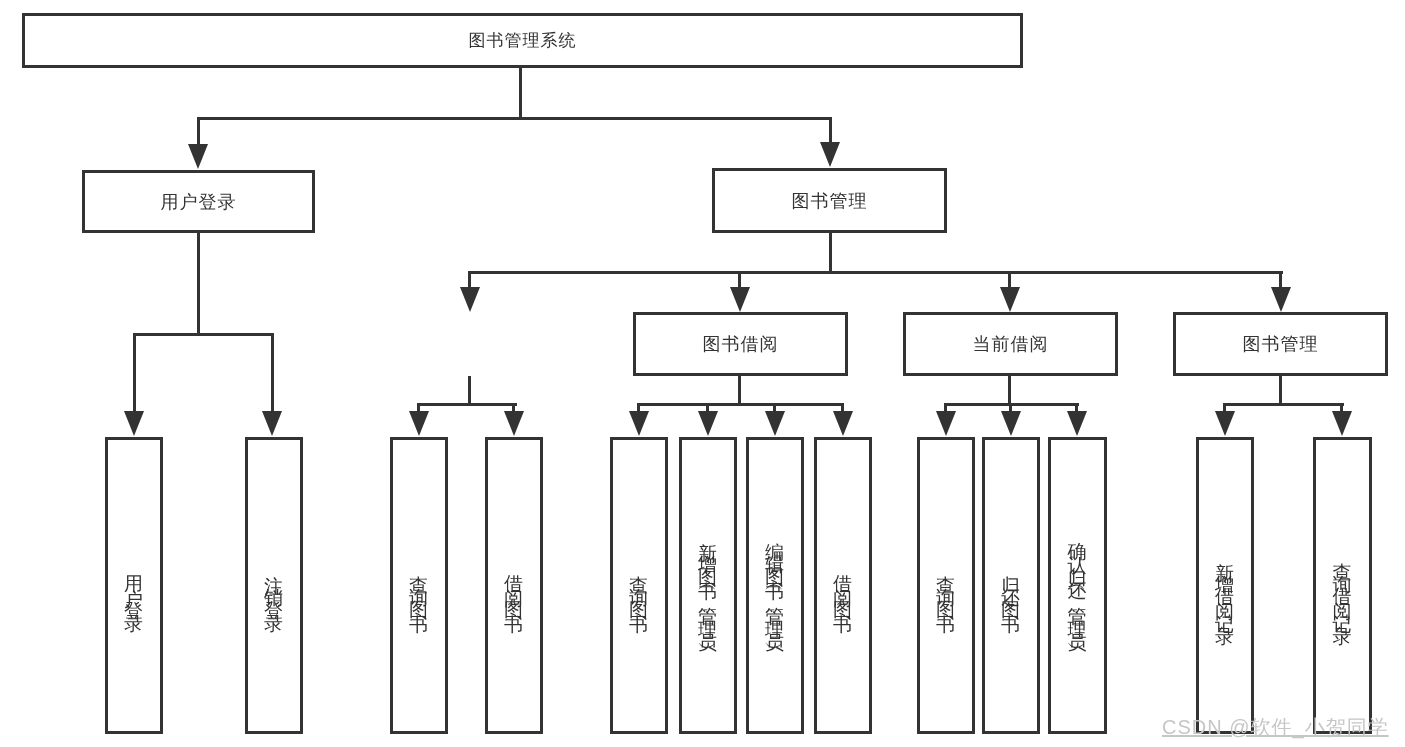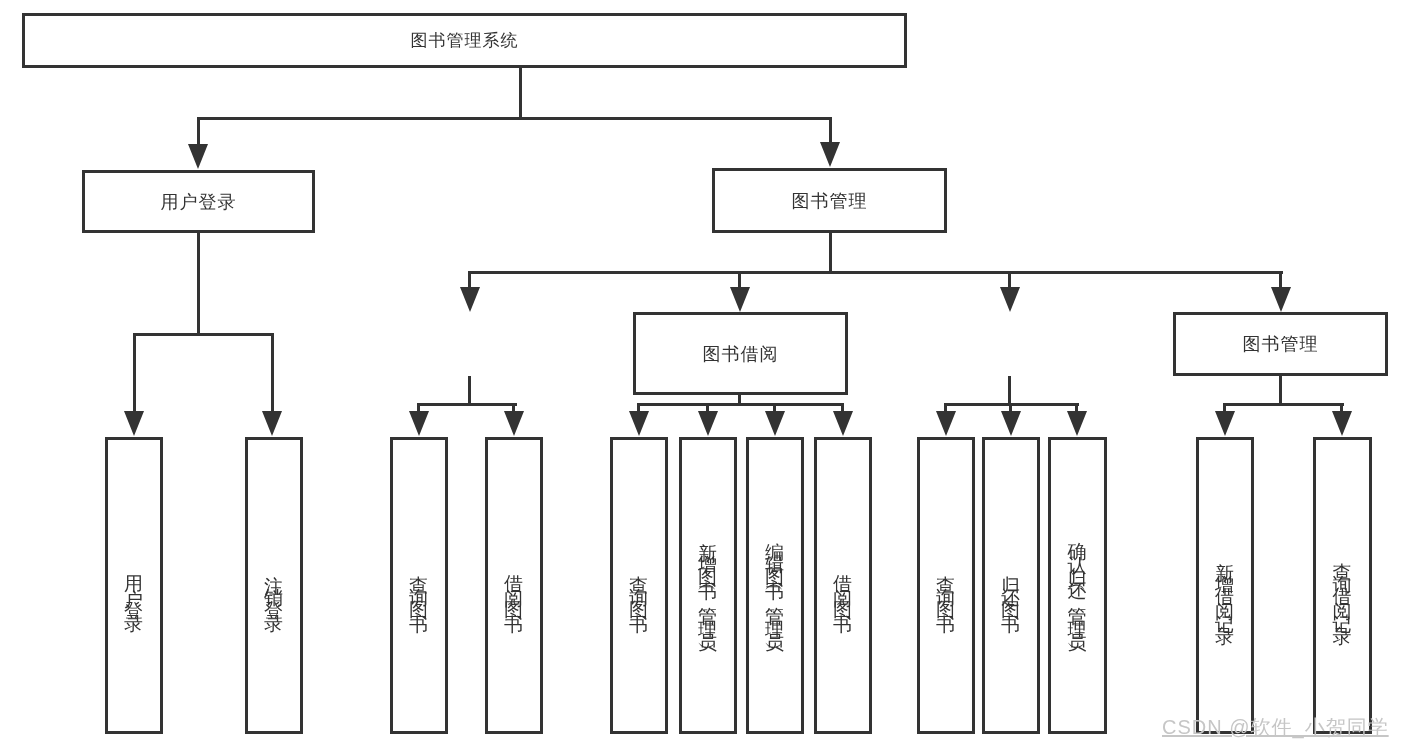--- a/index.html
+++ b/index.html
@@ -59,21 +59,21 @@
     z-index:3;
     white-space:nowrap;
     text-decoration:underline;
   }
 </style>
 </head>
 <body>
 
 <div id="canvas">
 
-  <div class="box" style="left:22px;top:13px;width:885px;height:55px;font-size:17px;">
+  <div class="box" style="left:22px;top:13px;width:1001px;height:55px;font-size:17px;">
     <span>图书管理系统</span>
   </div>
 
   <div class="vl" style="left:519px;top:68px;height:52px;"></div>
   <div class="hl" style="left:197px;top:117px;width:635px;"></div>
   <div class="vl" style="left:197px;top:117px;height:30px;"></div>
   <div class="ar" style="left:188px;top:144px;"></div>
   <div class="vl" style="left:829px;top:117px;height:29px;"></div>
   <div class="ar" style="left:820px;top:142px;"></div>
 
@@ -95,22 +95,25 @@
   <div class="hl" style="left:469px;top:271px;width:814px;"></div>
   <div class="vl" style="left:468px;top:271px;height:18px;"></div>
   <div class="ar" style="left:460px;top:287px;"></div>
   <div class="vl" style="left:738px;top:271px;height:18px;"></div>
   <div class="ar" style="left:730px;top:287px;"></div>
   <div class="vl" style="left:1008px;top:271px;height:18px;"></div>
   <div class="ar" style="left:1000px;top:287px;"></div>
   <div class="vl" style="left:1279px;top:271px;height:18px;"></div>
   <div class="ar" style="left:1271px;top:287px;"></div>
 
-  <div class="box" style="left:633px;top:312px;width:215px;height:83px;">
+  <div class="box" style="left:633px;top:312px;width:215px;height:64px;">
     <span>图书借阅</span>
+  </div>
+  <div class="box" style="left:903px;top:312px;width:215px;height:64px;">
+    <span>当前借阅</span>
   </div>
   <div class="box" style="left:1173px;top:312px;width:215px;height:64px;">
     <span>图书管理</span>
   </div>
 
   <div class="vl" style="left:468px;top:376px;height:30px;"></div>
   <div class="hl" style="left:417px;top:403px;width:100px;"></div>
   <div class="vl" style="left:417px;top:403px;height:10px;"></div>
   <div class="ar" style="left:409px;top:411px;"></div>
   <div class="vl" style="left:512px;top:403px;height:10px;"></div>

